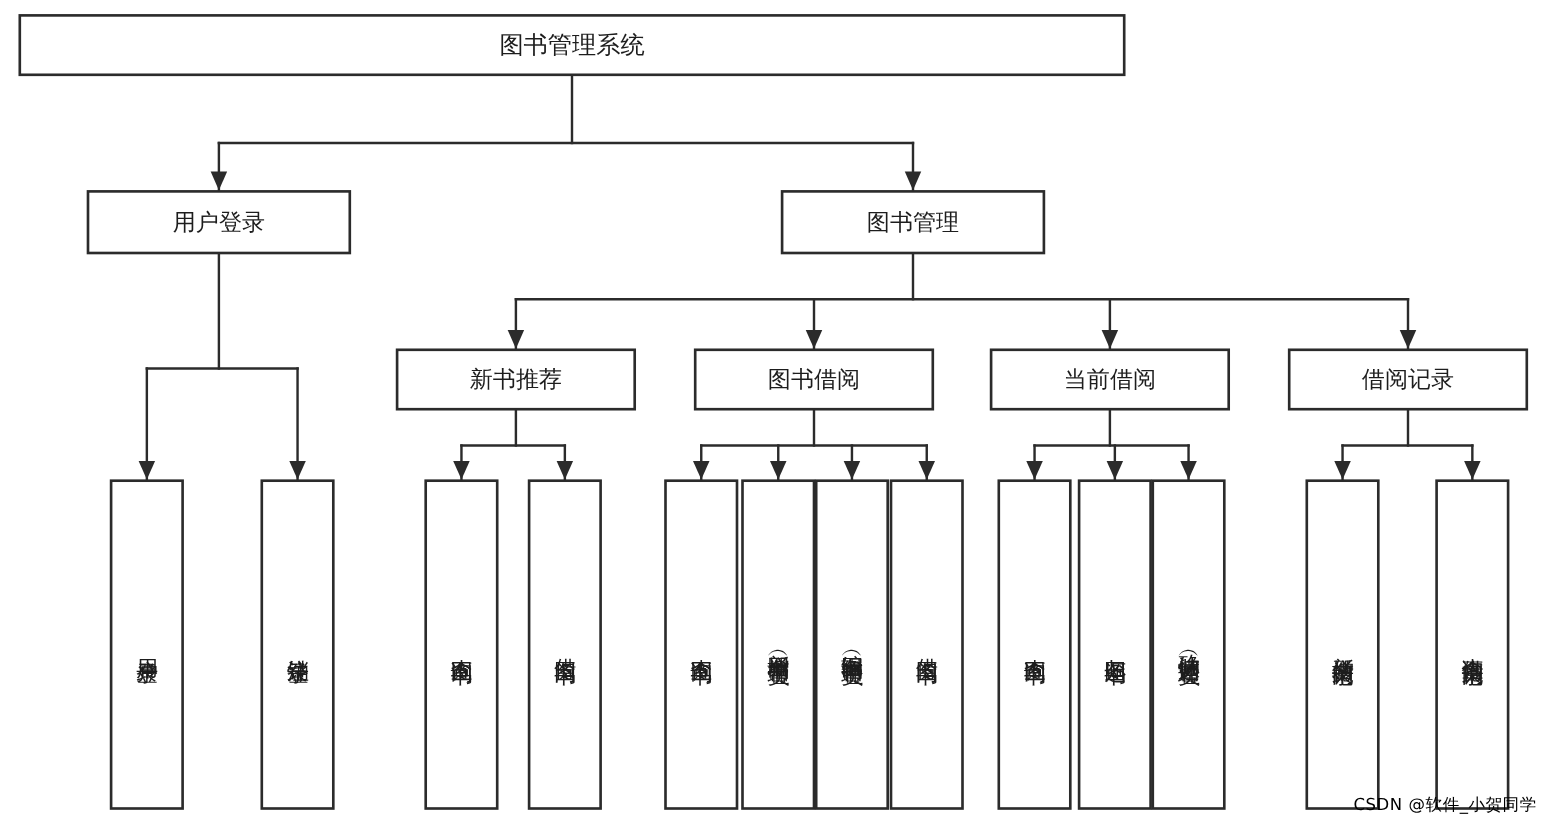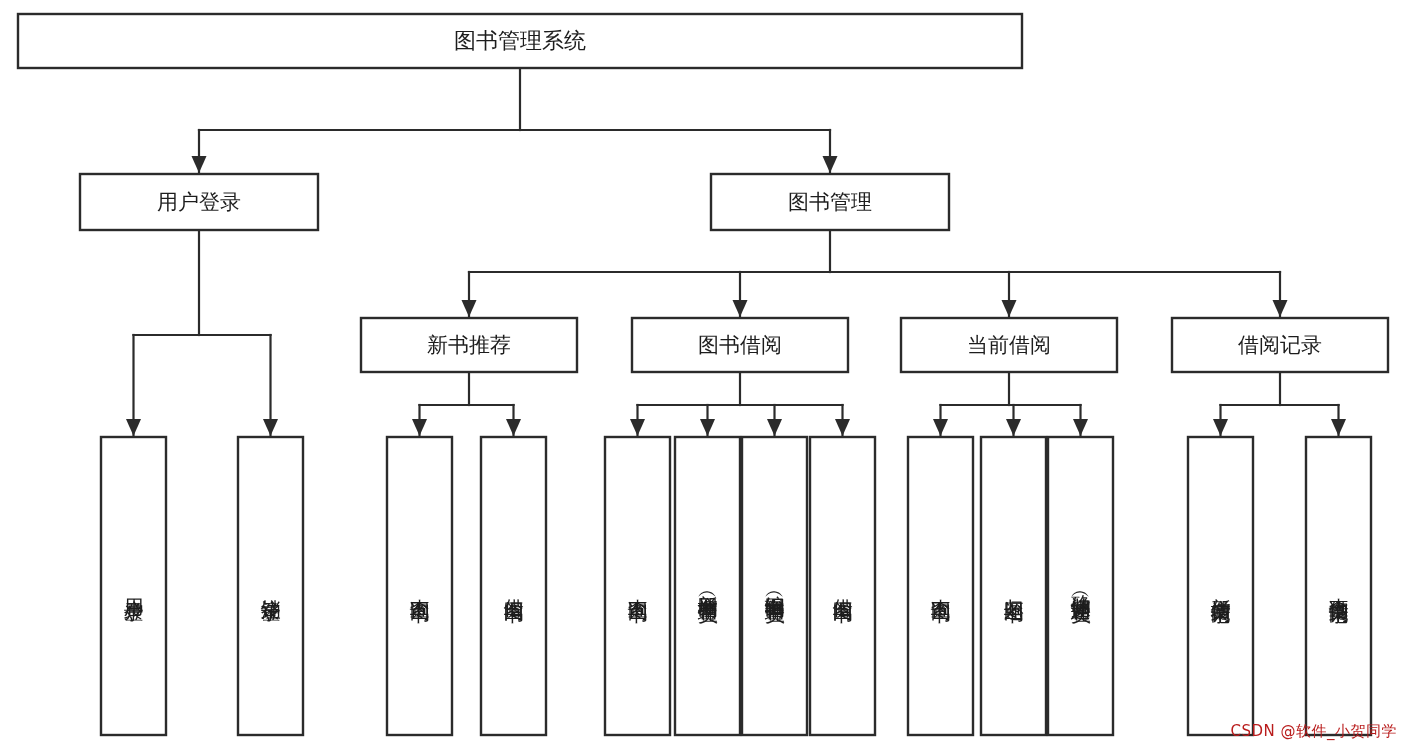--- a/index.html
+++ b/index.html
@@ -67,21 +67,21 @@
     text-align: center;
     pointer-events: none;
     user-select: none;
   }
   .watermark {
     position: absolute;
     right: 8px;
     bottom: 6px;
     font-family: "DejaVu Sans", "Liberation Sans", sans-serif;
     font-size: 15px;
-    color: #b91c1c;
+    color: #000000;
     letter-spacing: 0.5px;
     white-space: nowrap;
     user-select: none;
   }
 </style>
 </head>
 <body>
 
 <div id="diagram-root">
 

